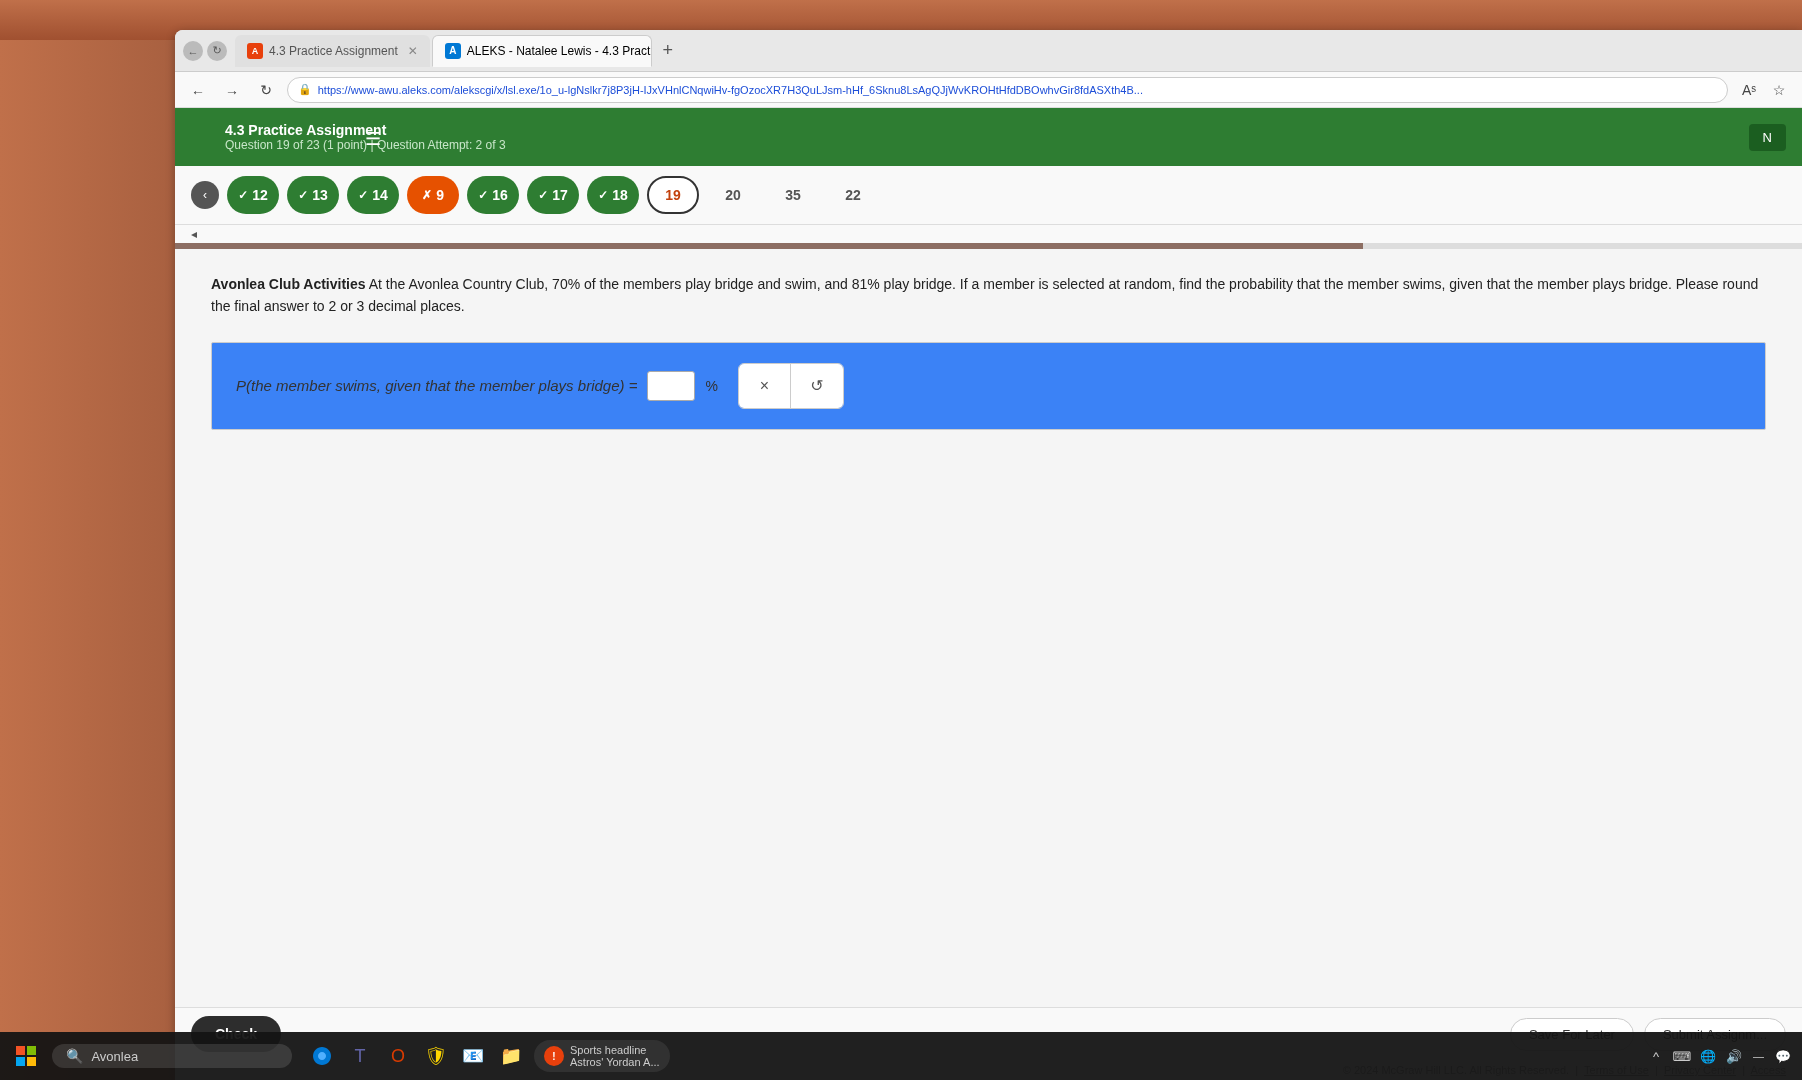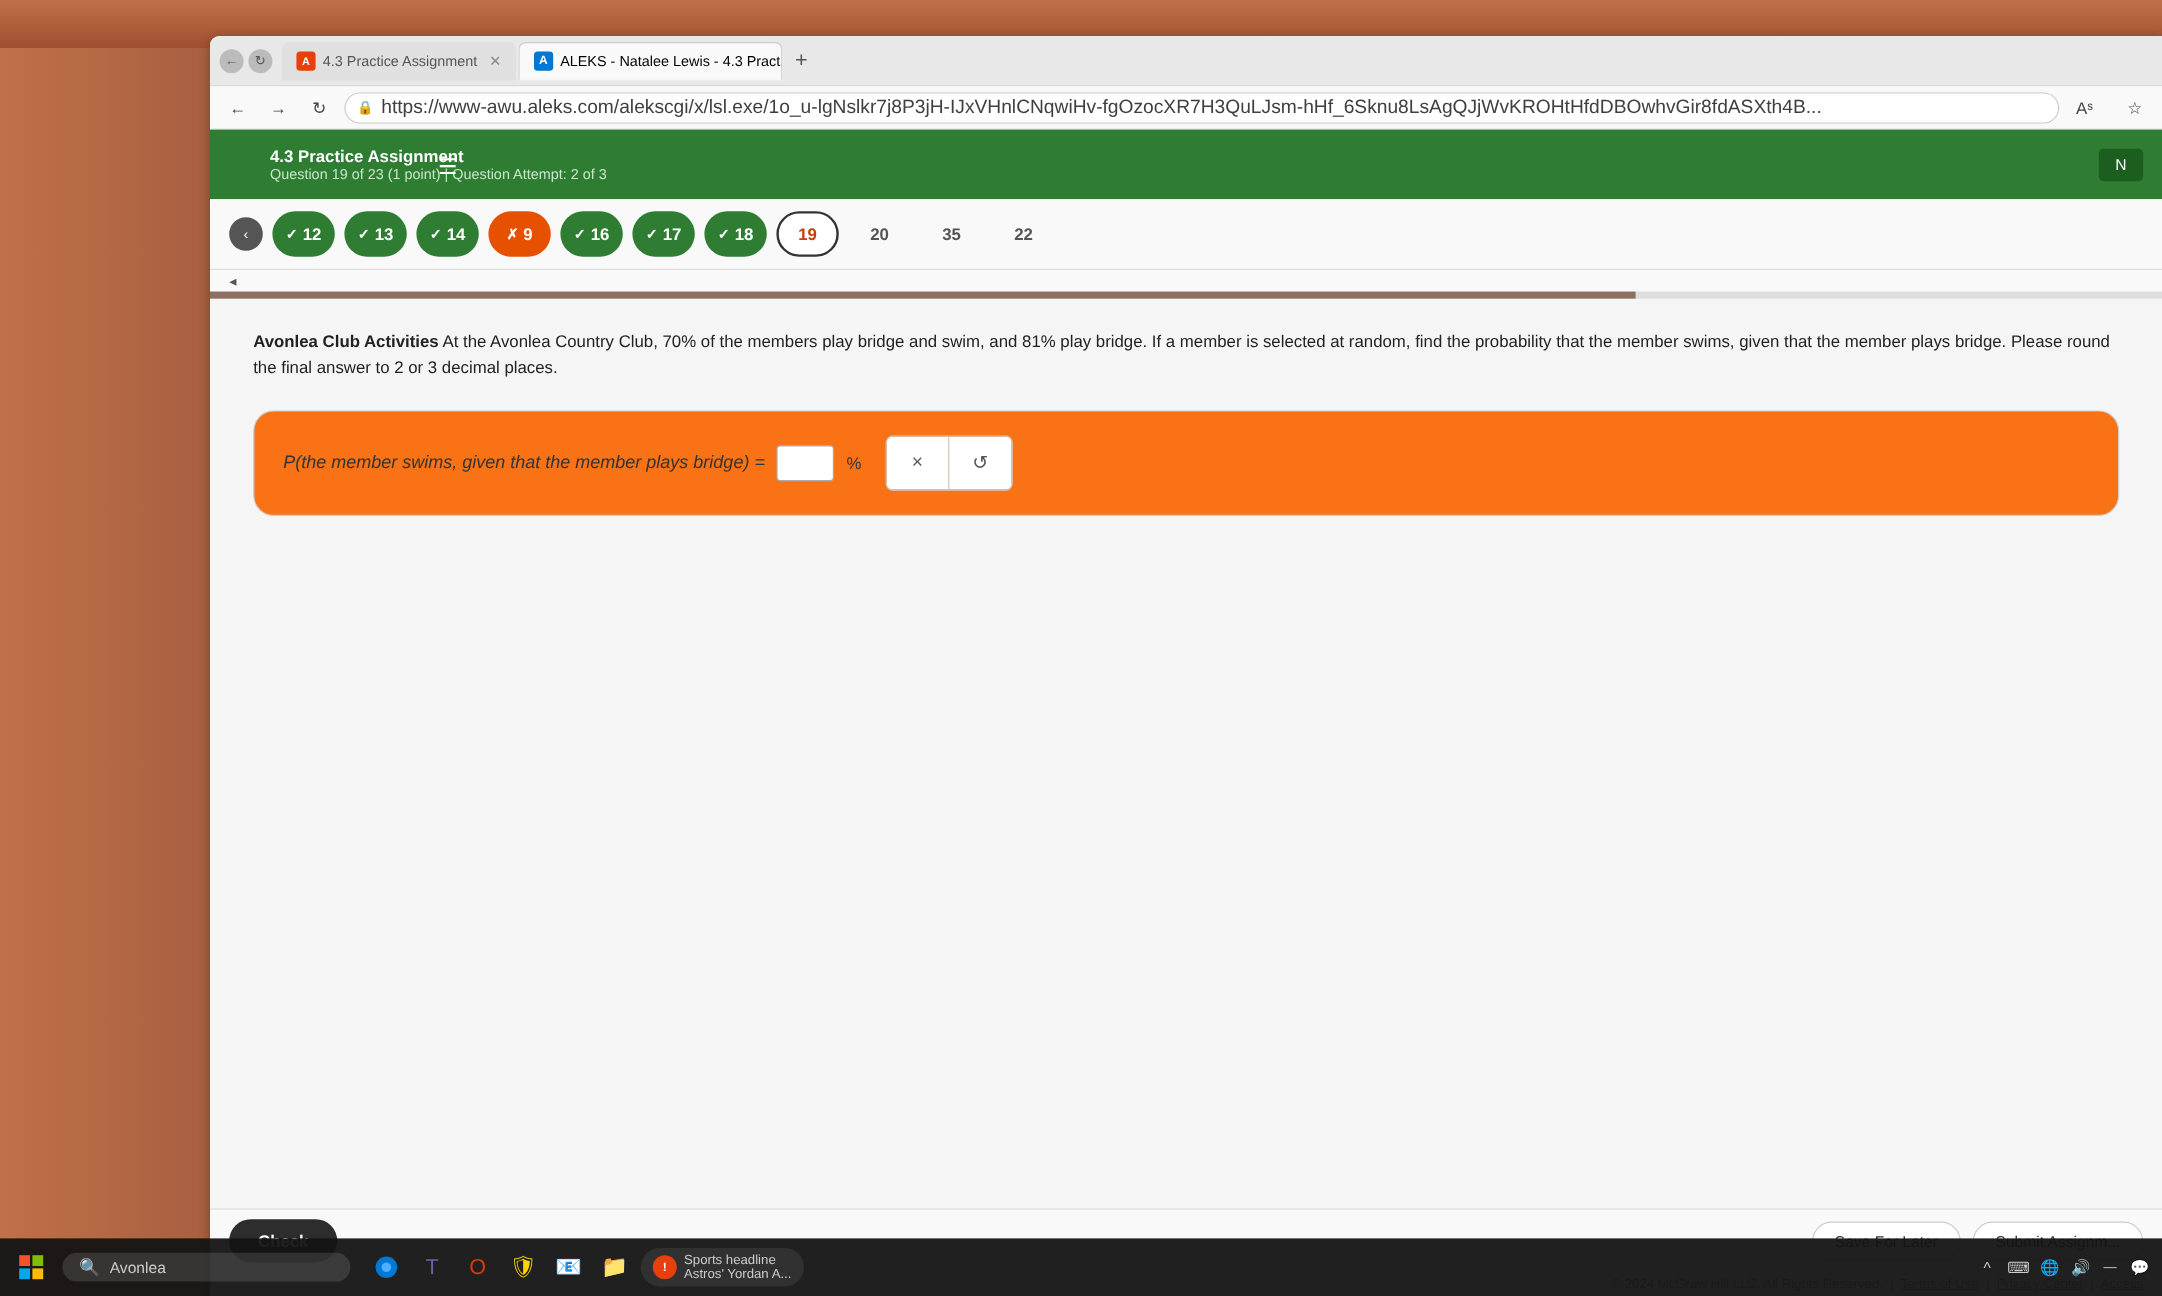--- a/index.html
+++ b/index.html
@@ -174,30 +174,30 @@
       color: #333;
       gap: 6px;
     }
 
     .lock-icon {
       color: #666;
       font-size: 11px;
     }
 
     .address-text {
-      font-size: 16px;
-      color: #404040;
+      font-size: 11px;
+      color: #1d4ed8;
       white-space: nowrap;
       overflow: hidden;
       text-overflow: ellipsis;
     }
 
     .browser-actions {
       display: flex;
-      gap: 16px;
+      gap: 4px;
       align-items: center;
     }
 
     .action-btn {
       width: 26px;
       height: 26px;
       border: none;
       background: transparent;
       cursor: pointer;
       font-size: 14px;
@@ -351,23 +351,23 @@
       line-height: 1.6;
       color: #222;
       margin-bottom: 24px;
     }
 
     .question-text strong {
       font-weight: bold;
     }
 
     .answer-box {
-      background: #f97316;
+      background: #3b82f6;
       border: 1px solid #ccc;
-      border-radius: 17px;
+      border-radius: 2px;
       padding: 20px 24px;
       display: flex;
       align-items: center;
       gap: 8px;
     }
 
     .math-expression {
       font-size: 15px;
       color: #333;
       font-style: italic;

